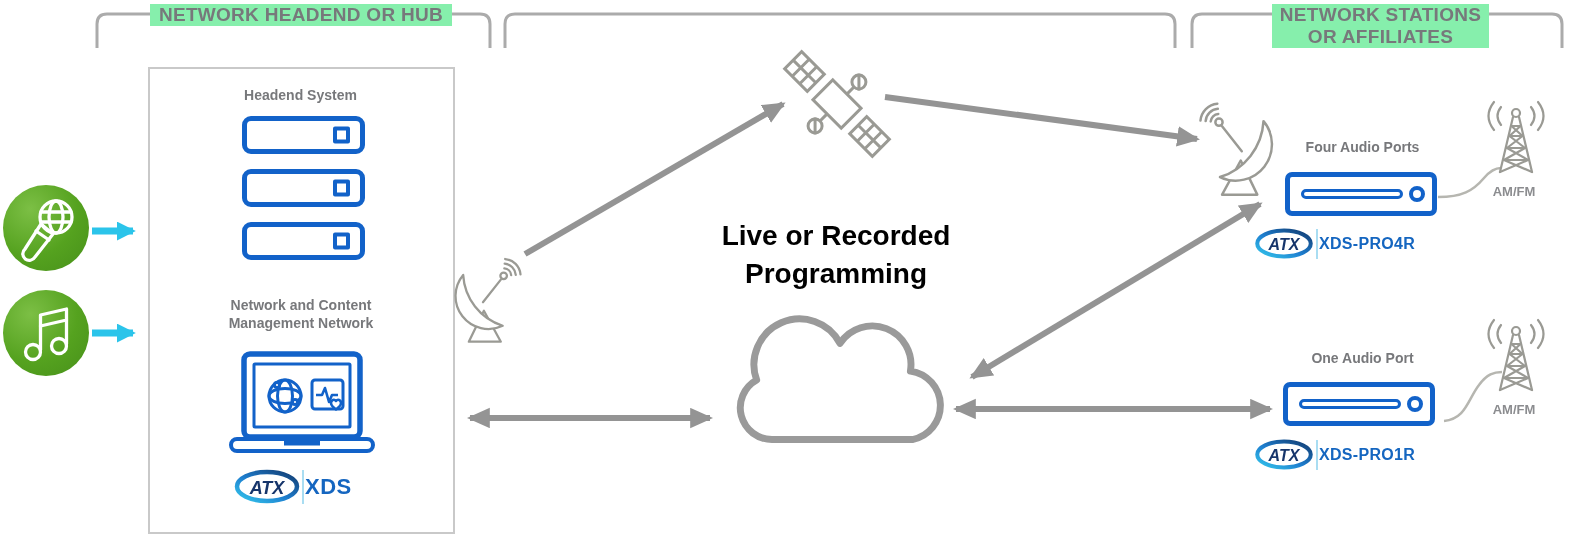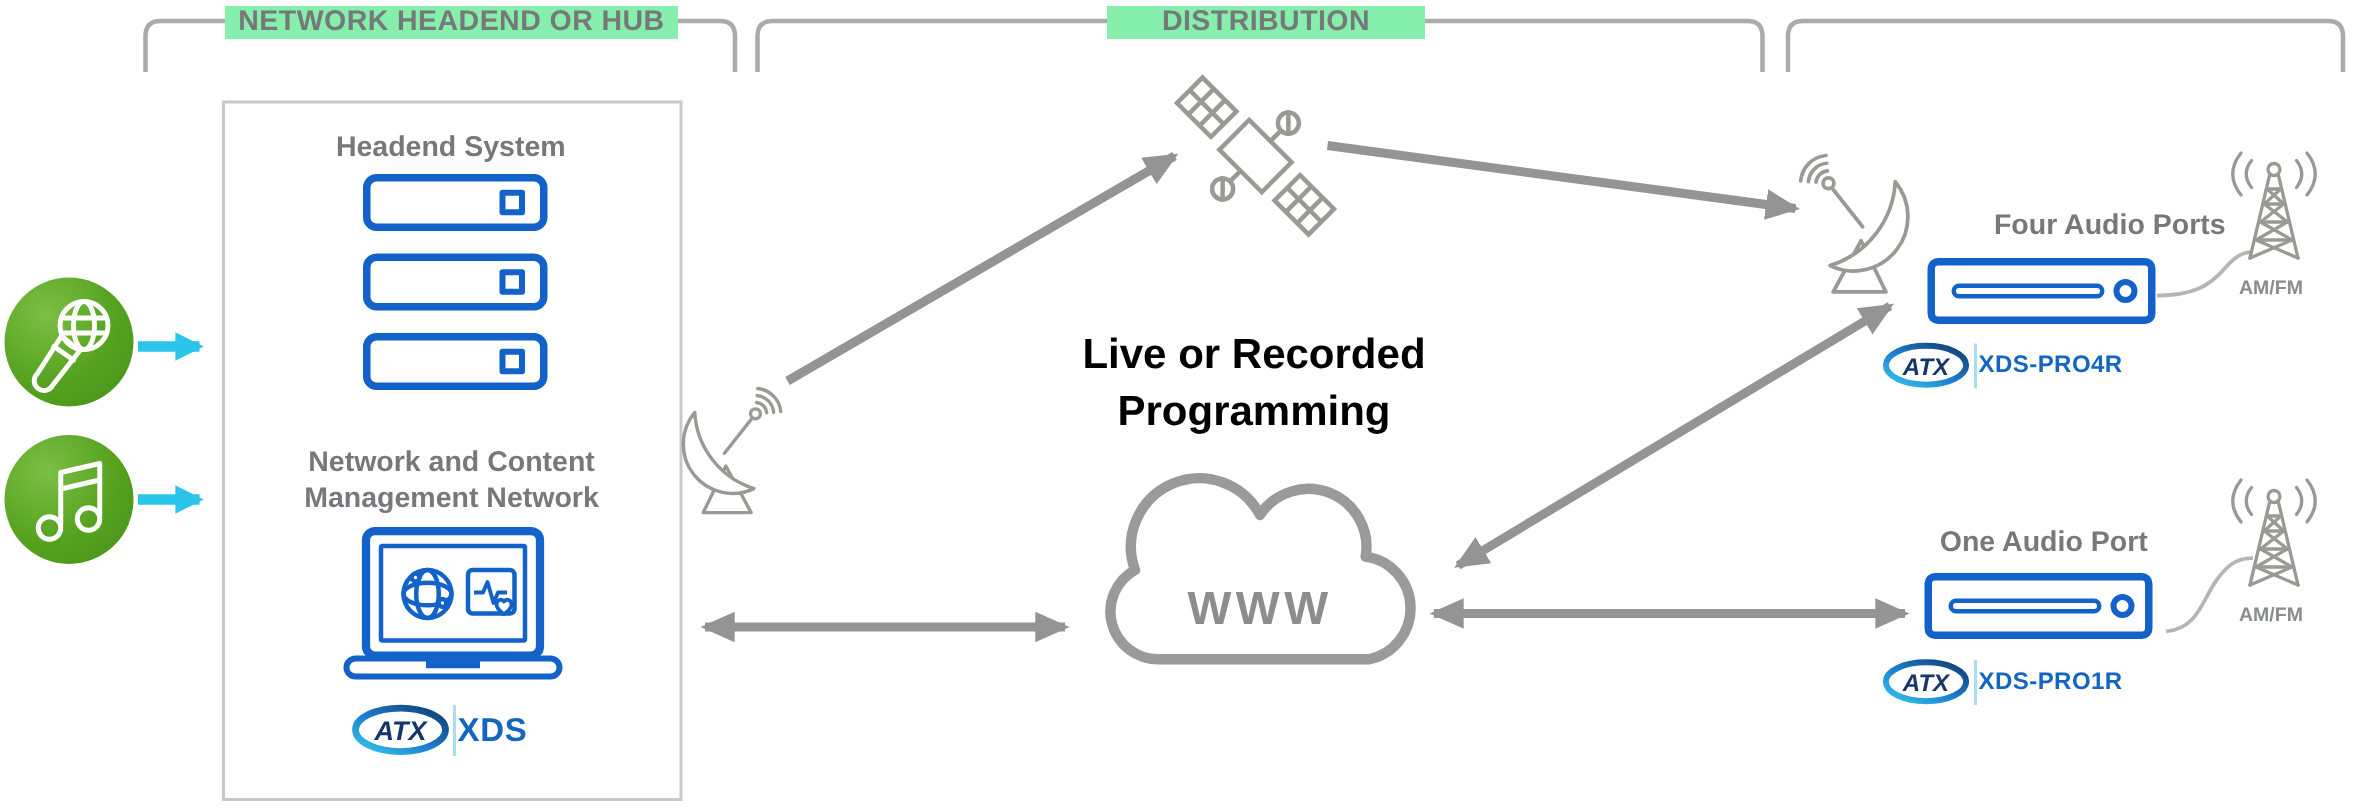--- a/index.html
+++ b/index.html
@@ -1,21 +1,21 @@
 <!DOCTYPE html>
 <html><head>
 <meta charset="utf-8">
 <style>
   html,body{margin:0;padding:0;background:#fff;}
   #canvas{position:relative;width:1575px;height:541px;background:#fff;overflow:hidden;
           font-family:"Liberation Sans",sans-serif;}
   .abs{position:absolute;}
   .seclabel{position:absolute;background:#86efac;color:#77787b;font-weight:bold;font-size:19px;
             text-align:center;line-height:1.15;letter-spacing:.3px;padding:0 6px;}
-  .graylabel{position:absolute;color:#77787b;font-weight:bold;font-size:19px;text-align:center;line-height:1.25;}
+  .graylabel{position:absolute;color:#77787b;font-weight:bold;font-size:14px;text-align:center;line-height:1.25;}
   .box{position:absolute;left:148px;top:67px;width:303px;height:463px;border:2px solid #c9c9c9;background:#fff;}
   .server{position:absolute;left:242px;width:113px;height:28px;border:5px solid #1262c9;border-radius:9px;background:#fff;}
   .server .knob{position:absolute;right:10px;top:50%;transform:translateY(-50%);width:9px;height:9px;border:4px solid #1262c9;border-radius:2px;}
   .srccircle{position:absolute;left:3px;width:86px;height:86px;border-radius:50%;
              background:radial-gradient(circle at 32% 28%, #7cbf45 0%, #55a21f 55%, #47901a 100%);}
   .device{position:absolute;width:142px;height:34px;border:5px solid #1262c9;border-radius:7px;background:#fff;}
   .device .slot{position:absolute;left:11px;top:50%;transform:translateY(-50%);width:96px;height:4px;border:3px solid #1262c9;border-radius:6px;}
   .device .jack{position:absolute;right:7px;top:50%;transform:translateY(-50%);width:8px;height:8px;border:4px solid #1262c9;border-radius:50%;}
   .logo{position:absolute;display:flex;align-items:center;gap:1px;}
   .logo .divider{width:2px;height:30px;background:#a9ddf2;}
@@ -68,21 +68,21 @@
       <path d="M92,333 L133,333" marker-end="url(#ac)"></path>
     </g>
 
     <g stroke="#b6b6b0" stroke-width="2.5" fill="none">
       <path d="M1438,197 C1462,197 1473,191 1484,178 C1490,171 1495,168 1501,168"></path>
       <path d="M1444,421 C1466,419 1468,399 1479,385 C1487,374 1494,372 1502,372"></path>
     </g>
   </svg>
 
   <div class="seclabel" style="left:150px;top:4px;width:290px;">NETWORK HEADEND OR HUB</div>
-  <div class="seclabel" style="left:738px;top:4px;width:200px;">DISTRIBUTION</div>
+  <div class="seclabel" style="left:1272px;top:4px;width:205px;">NETWORK STATIONS OR AFFILIATES</div>
 
   <div class="srccircle" style="top:185px;">
     <svg width="86" height="86" viewBox="0 0 86 86" fill="none" stroke="#fff" stroke-width="3.3" stroke-linecap="round" stroke-linejoin="round">
       <circle cx="53" cy="32" r="16"></circle>
       <ellipse cx="53" cy="32" rx="7" ry="16"></ellipse>
       <path d="M38,27 L68,27 M38,37 L68,37"></path>
       <path d="M38,39 L50,49 L32,72 A6.5,6.5 0 1 1 22,64 Z"></path>
       <path d="M33,46 L46,55"></path>
     </svg>
   </div>
@@ -161,33 +161,32 @@
       <circle cx="0" cy="31" r="7"></circle>
       <path d="M-6,25 L6,37"></path>
     </g>
   </svg>
 
   <div class="caption">Live or Recorded Programming</div>
 
   <svg class="abs" style="left:716px;top:306px;" width="248" height="152" viewBox="0 0 250 152" fill="none" stroke="#9a9a9a" stroke-width="7" stroke-linejoin="round">
     <path d="M57,134 A32,32 0 0 1 41,74 A46,46 0 0 1 125,37 A39,39 0 0 1 196,65 A35,35 0 0 1 198,134 Z" fill="#fff"></path>
   </svg>
-  <div class="www">WWW</div>
 
   <svg class="abs" style="left:1190px;top:94px;transform:scaleX(-1);" width="88" height="104" viewBox="0 0 85 100" fill="none" stroke="#9a9a94" stroke-width="2.4" stroke-linejoin="round" stroke-linecap="round">
     <path d="M36,64 L20,97 L54,97 Z"></path>
     <path d="M14,26 A35,35 0 0 0 56,80 A60,60 0 0 1 14,26 Z" fill="#fff"></path>
     <path d="M35,55 L54,31"></path>
     <circle cx="57" cy="27" r="3.5"></circle>
     <path d="M57.7,19 A8,8 0 0 1 65,26.3"></path>
     <path d="M58.1,14.1 A13,13 0 0 1 69.9,25.9"></path>
     <path d="M58.6,9.1 A18,18 0 0 1 74.9,25.4"></path>
   </svg>
 
-  <div class="graylabel" style="left:1280px;top:139px;width:165px;margin-left:44px;">Four Audio Ports</div>
+  <div class="graylabel" style="left:1280px;top:139px;width:165px;">Four Audio Ports</div>
   <div class="device" style="left:1285px;top:172px;">
     <span class="slot"></span>
     <span class="jack"></span>
   </div>
   <div class="logo" style="left:1253px;top:227px;">
     <svg width="62" height="33" viewBox="0 0 68 37">
       <ellipse cx="34" cy="18.5" rx="30" ry="14.5" fill="#fff" stroke="url(#atxgrad)" stroke-width="4.5"></ellipse>
       <text x="34" y="25.5" text-anchor="middle" font-family="Liberation Sans, sans-serif" font-size="18" font-weight="bold" font-style="italic" fill="#16356b">ATX</text>
     </svg>
     <span class="divider"></span>

